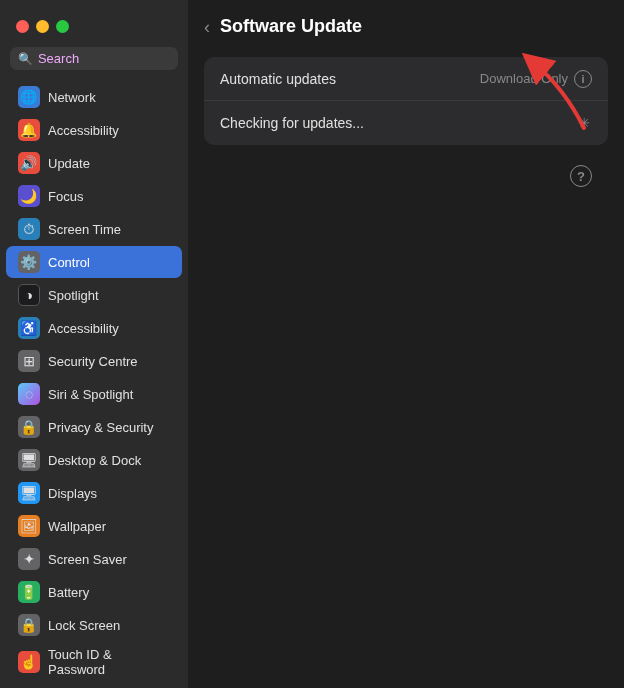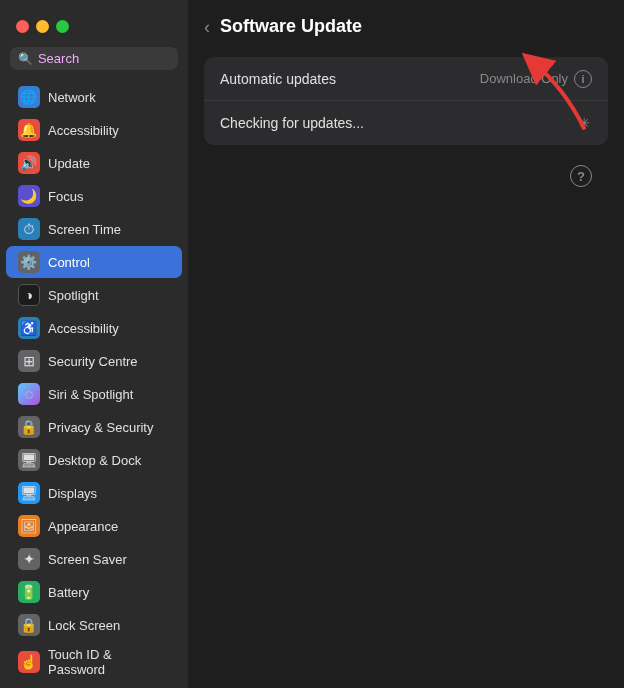--- a/index.html
+++ b/index.html
@@ -301,21 +301,21 @@
       <div class="sidebar-item">
         <span class="sidebar-item-icon icon-desktop">🖥</span>
         <span>Desktop &amp; Dock</span>
       </div>
       <div class="sidebar-item">
         <span class="sidebar-item-icon icon-displays">🖥</span>
         <span>Displays</span>
       </div>
       <div class="sidebar-item">
         <span class="sidebar-item-icon icon-wallpaper">🖼</span>
-        <span>Appearance</span>
+        <span>Wallpaper</span>
       </div>
       <div class="sidebar-item">
         <span class="sidebar-item-icon icon-screensaver">✦</span>
         <span>Screen Saver</span>
       </div>
       <div class="sidebar-item">
         <span class="sidebar-item-icon icon-battery">🔋</span>
         <span>Battery</span>
       </div>
       <div class="sidebar-item">

